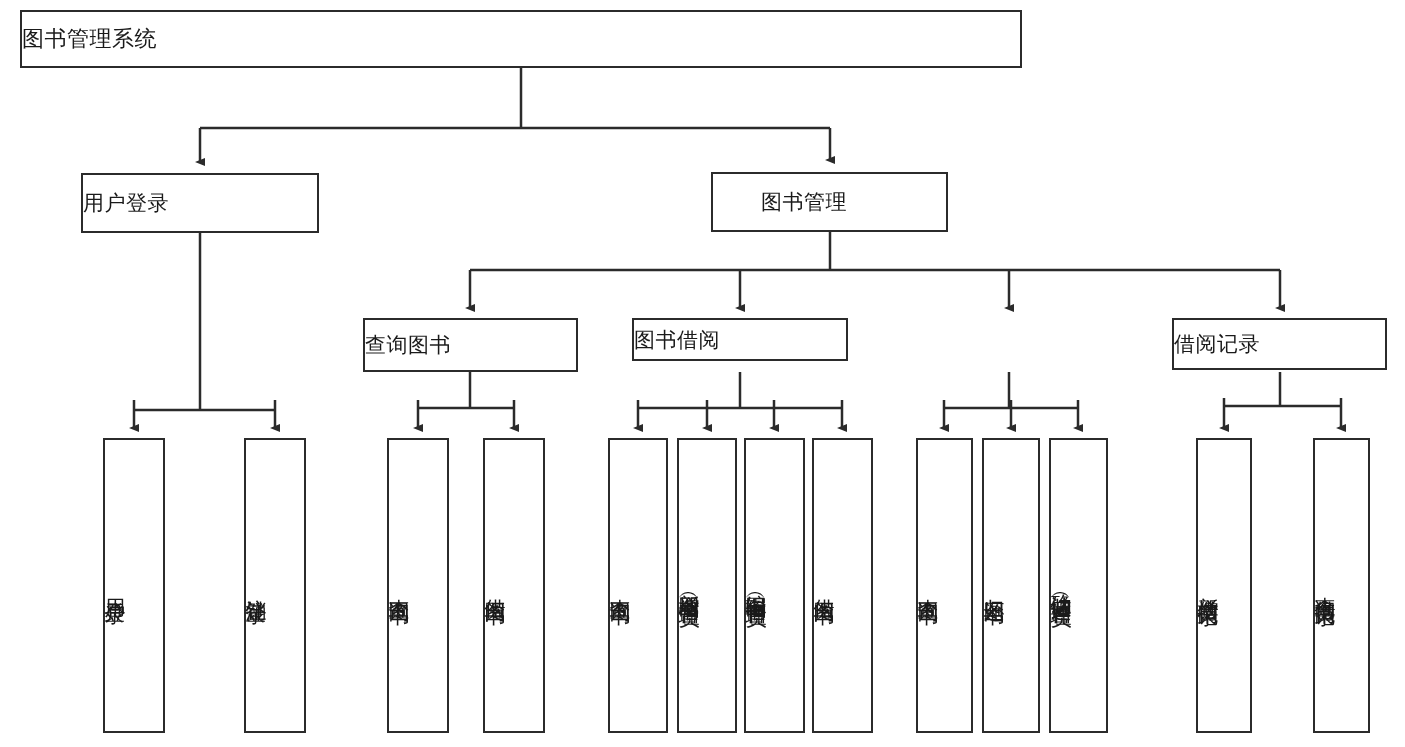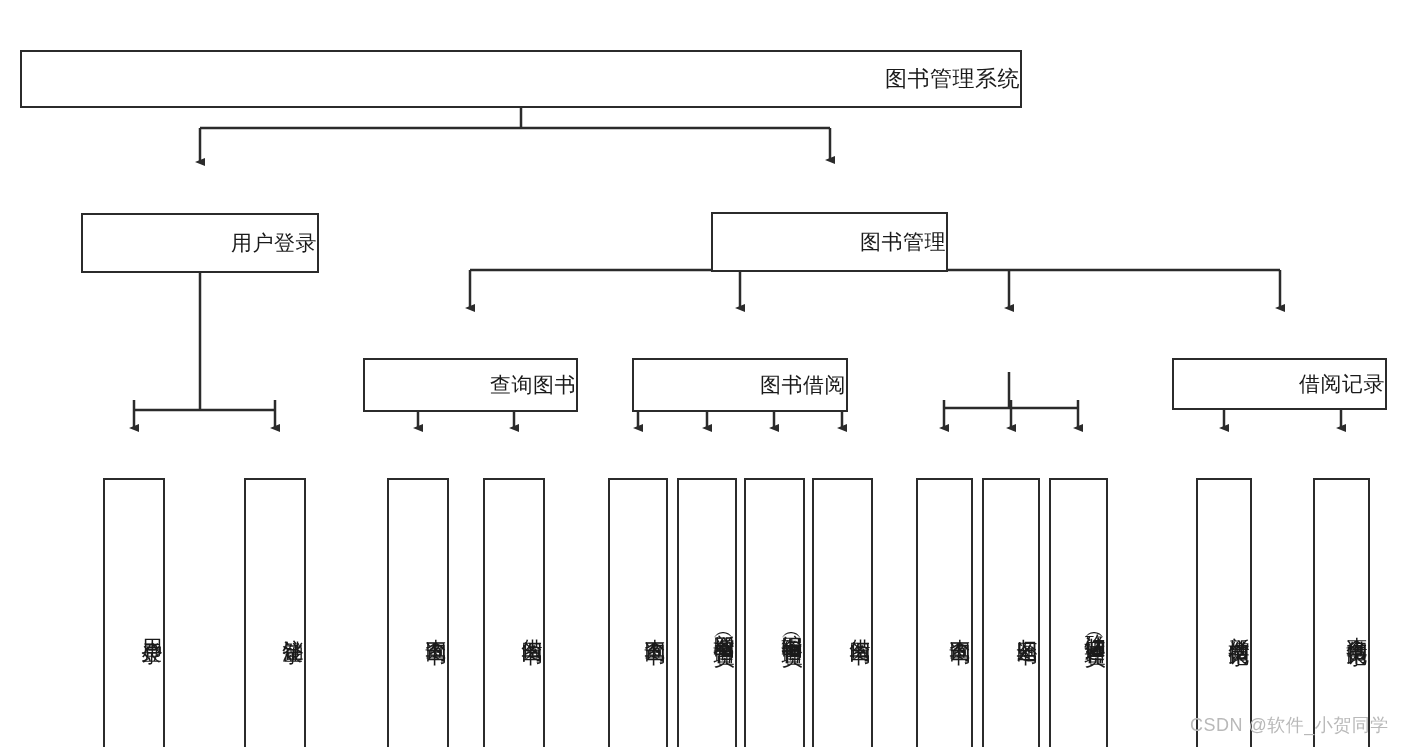--- a/index.html
+++ b/index.html
@@ -25,24 +25,23 @@
     height: 747px;
     pointer-events: none;
   }
   .node {
     position: absolute;
     box-sizing: border-box;
     border: 2.5px solid #2b2b2b;
     background: #ffffff;
     display: flex;
     align-items: center;
-    justify-content: flex-end;
+    justify-content: flex-start;
     color: #1a1a1a;
     line-height: 1.12;
-    margin-top: 40px;
   }
   .node.h {
     font-size: 21px;
     letter-spacing: 0.5px;
   }
   .node.v {
     font-size: 21px;
     letter-spacing: 1px;
   }
   .node.v .vtext {
@@ -128,21 +127,21 @@
   <div class="node h" style="left:81px;top:173px;width:238px;height:60px;">
     <span>用户登录</span>
   </div>
   <div class="node h" style="left:711px;top:172px;width:237px;height:60px;padding-left:48px;">
     <span>图书管理</span>
   </div>
 
   <div class="node h" style="left:363px;top:318px;width:215px;height:54px;">
     <span>查询图书</span>
   </div>
-  <div class="node h" style="left:632px;top:318px;width:216px;height:54px;">
+  <div class="node h" style="left:632px;top:318px;width:216px;height:43px;">
     <span>图书借阅</span>
   </div>
   <div class="node h" style="left:1172px;top:318px;width:215px;height:52px;">
     <span>借阅记录</span>
   </div>
 
   <div class="node v" style="left:103px;top:438px;width:62px;height:295px;">
     <span class="vtext">用户登录</span>
   </div>
   <div class="node v" style="left:244px;top:438px;width:62px;height:295px;">
@@ -175,15 +174,14 @@
   <div class="node v" style="left:1049px;top:438px;width:59px;height:295px;">
     <span class="vtext">确认归还（管理员）</span>
   </div>
   <div class="node v" style="left:1196px;top:438px;width:56px;height:295px;">
     <span class="vtext">新增借阅记录</span>
   </div>
   <div class="node v" style="left:1313px;top:438px;width:57px;height:295px;">
     <span class="vtext">查询借阅记录</span>
   </div>
 
-  <div class="watermark" style="left:1190px;top:713px;">CSDN @软件_小贺同学</div>
 
 </div>
 
 </body></html>

